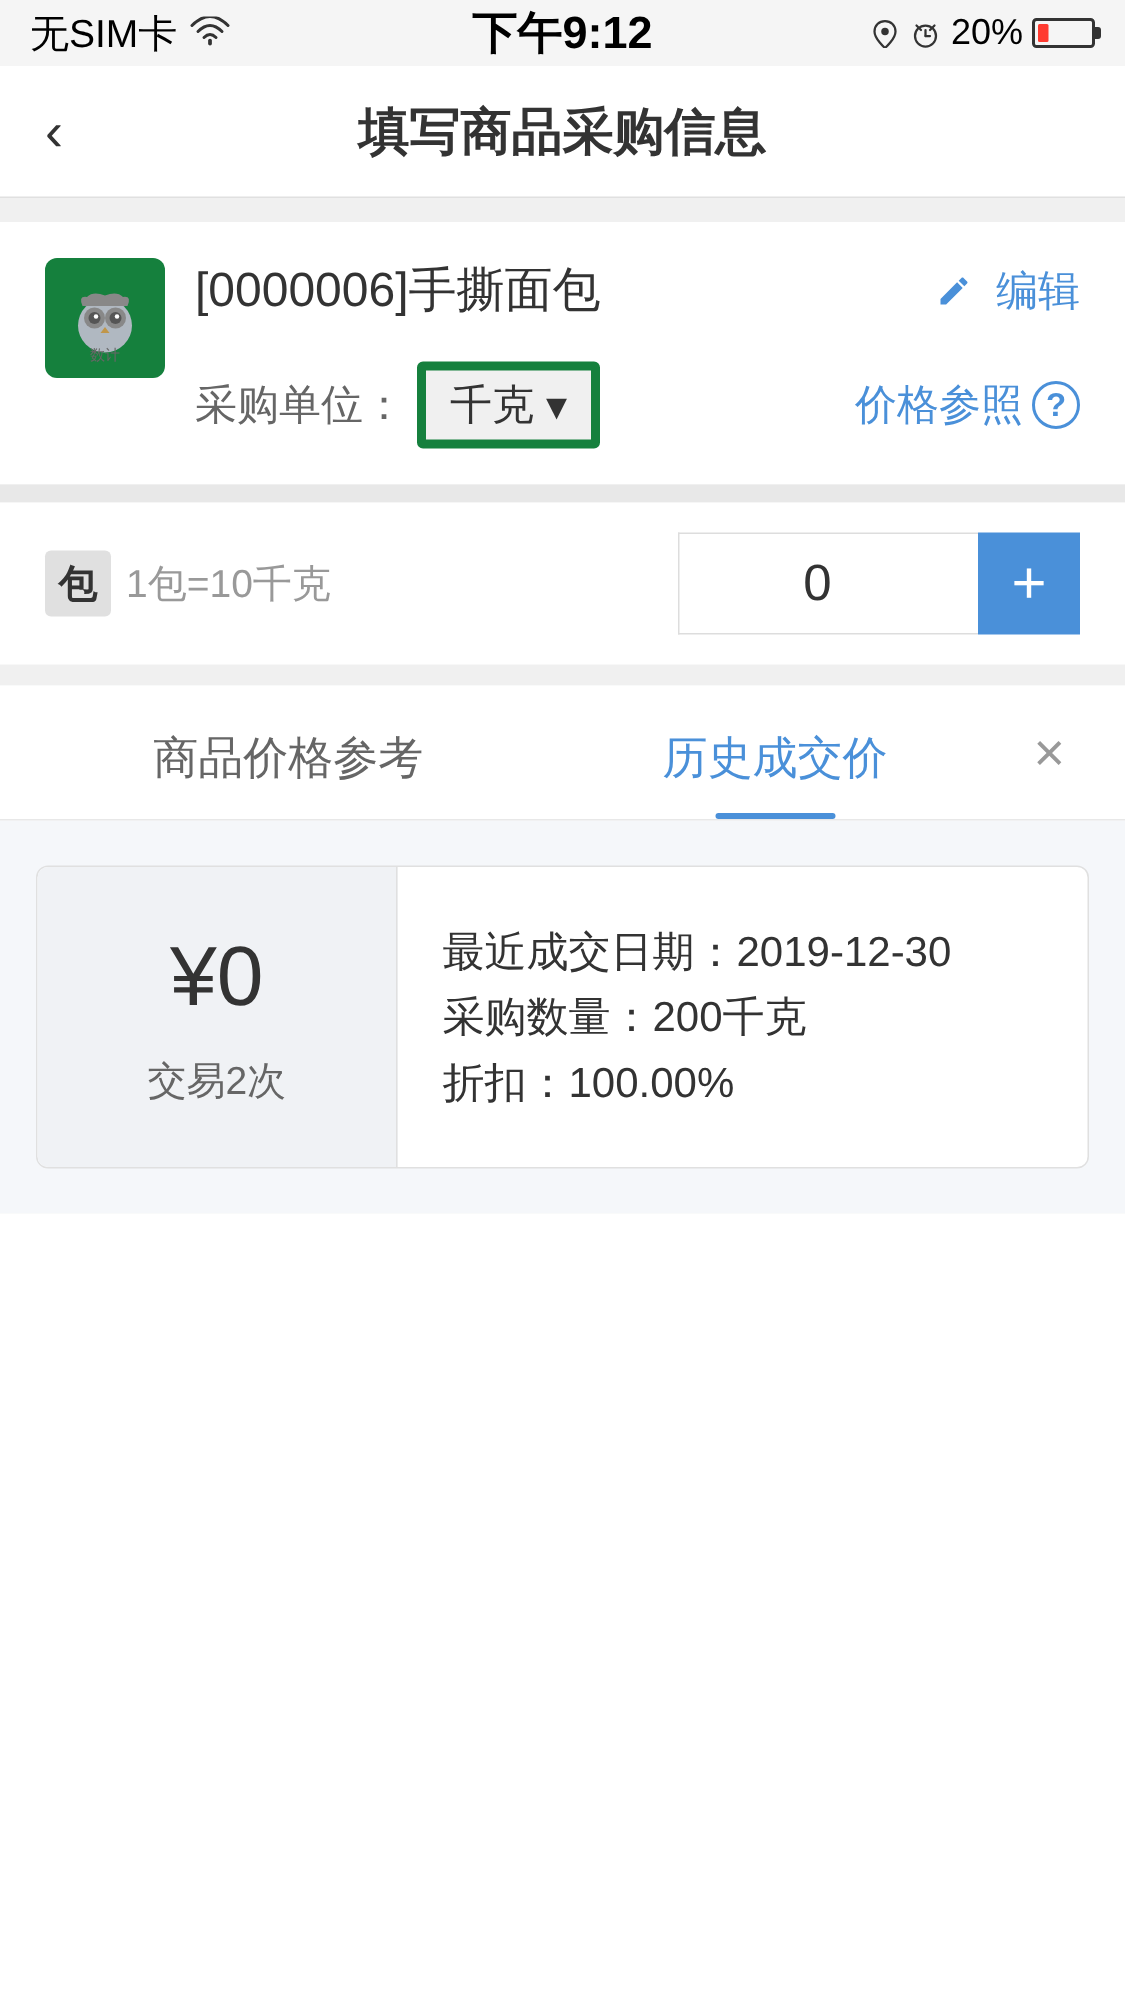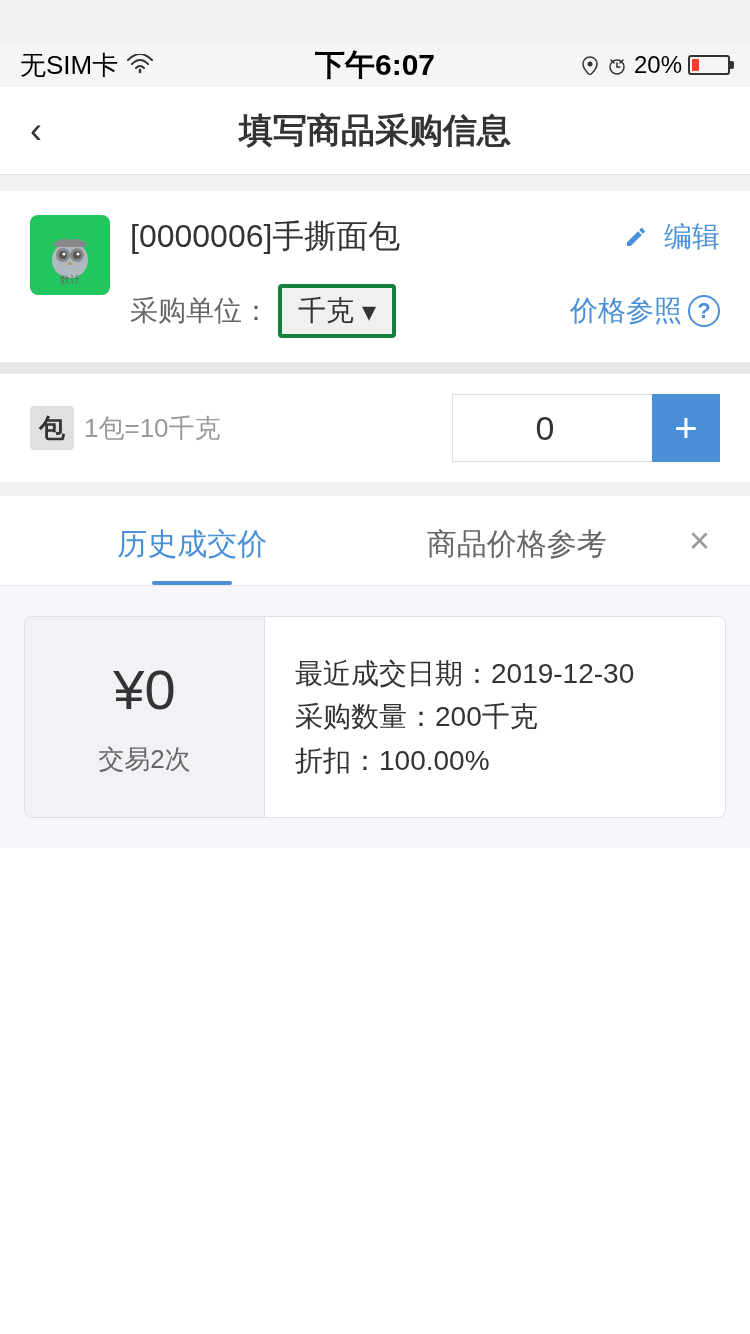--- a/index.html
+++ b/index.html
@@ -16,21 +16,20 @@
     .status-bar {
       width: 750px;
       height: 44px;
       background: #f5f5f5;
       display: flex;
       align-items: center;
       justify-content: space-between;
       padding: 0 20px;
       font-size: 28px;
       font-weight: 500;
-      margin-top: 43px;
     }
     .status-left {
       display: flex;
       align-items: center;
       gap: 8px;
       font-size: 26px;
     }
     .status-center {
       font-size: 30px;
       font-weight: 600;
@@ -103,21 +102,21 @@
       background: #ffffff;
       margin-top: 16px;
       padding: 24px 30px;
       display: flex;
       align-items: flex-start;
       gap: 20px;
     }
     .product-logo {
       width: 80px;
       height: 80px;
-      background: #22c55e;
+      background: #15803d;
       border-radius: 8px;
       display: flex;
       align-items: center;
       justify-content: center;
       flex-shrink: 0;
     }
     .owl-icon {
       width: 60px;
       height: 60px;
     }
@@ -147,21 +146,21 @@
       display: flex;
       align-items: center;
       justify-content: space-between;
     }
     .unit-label {
       font-size: 28px;
       color: #666;
     }
     .unit-select {
       background: #f0f0f0;
-      border: 4px solid #15803d;
+      border: 6px solid #15803d;
       border-radius: 4px;
       padding: 4px 16px;
       font-size: 28px;
       color: #333;
       display: flex;
       align-items: center;
       gap: 8px;
       margin-left: 8px;
     }
     .price-ref {
@@ -351,21 +350,21 @@
 <div class="status-bar">
   <div class="status-left">
     <span>无SIM卡 </span>
     <svg width="28" height="22" viewBox="0 0 28 22">
       <path d="M14 18 Q14 16 14 16" stroke="#333" stroke-width="2.5" stroke-linecap="round" fill="none"></path>
       <path d="M10 14 Q12 12 14 12 Q16 12 18 14" stroke="#333" stroke-width="2" fill="none" stroke-linecap="round"></path>
       <path d="M6 10 Q10 6 14 6 Q18 6 22 10" stroke="#333" stroke-width="2" fill="none" stroke-linecap="round"></path>
       <path d="M2 6 Q8 0 14 0 Q20 0 26 6" stroke="#333" stroke-width="2" fill="none" stroke-linecap="round"></path>
     </svg>
   </div>
-  <div class="status-center">下午6:07</div>
+  <div class="status-center">下午9:12</div>
   <div class="status-right">
     <svg width="20" height="20" viewBox="0 0 20 20">
       <path d="M10 2 C6 2 3 5 3 9 C3 14 10 20 10 20 C10 20 17 14 17 9 C17 5 14 2 10 2Z" stroke="#333" stroke-width="1.5" fill="none"></path>
       <circle cx="10" cy="9" r="2.5" fill="#333"></circle>
     </svg>
     <svg width="22" height="20" viewBox="0 0 22 20">
       <circle cx="11" cy="12" r="7" stroke="#333" stroke-width="1.5" fill="none"></circle>
       <line x1="11" y1="8" x2="11" y2="12" stroke="#333" stroke-width="1.5" stroke-linecap="round"></line>
       <line x1="11" y1="12" x2="14" y2="12" stroke="#333" stroke-width="1.5" stroke-linecap="round"></line>
       <path d="M5 5 L8 8M17 5 L14 8" stroke="#333" stroke-width="1.5" stroke-linecap="round"></path>
@@ -432,22 +431,22 @@
     <span class="qty-sub-label">1包=10千克</span>
   </div>
   <div class="qty-input-group">
     <input class="qty-input" type="number" value="0" style="">
     <button class="qty-plus-btn">+</button>
   </div>
 </div>
 
 <div class="tabs-panel">
   <div class="tabs-header">
+    <div class="tab-item">商品价格参考</div>
     <div class="tab-item active">历史成交价</div>
-    <div class="tab-item">商品价格参考</div>
     <span class="tab-close">×</span>
   </div>
 
   <div class="tab-content">
     <div class="history-card">
       <div class="history-left">
         <div class="history-price">
           <span>¥</span><span>0</span>
         </div>
         <div class="history-trades">交易2次</div>

